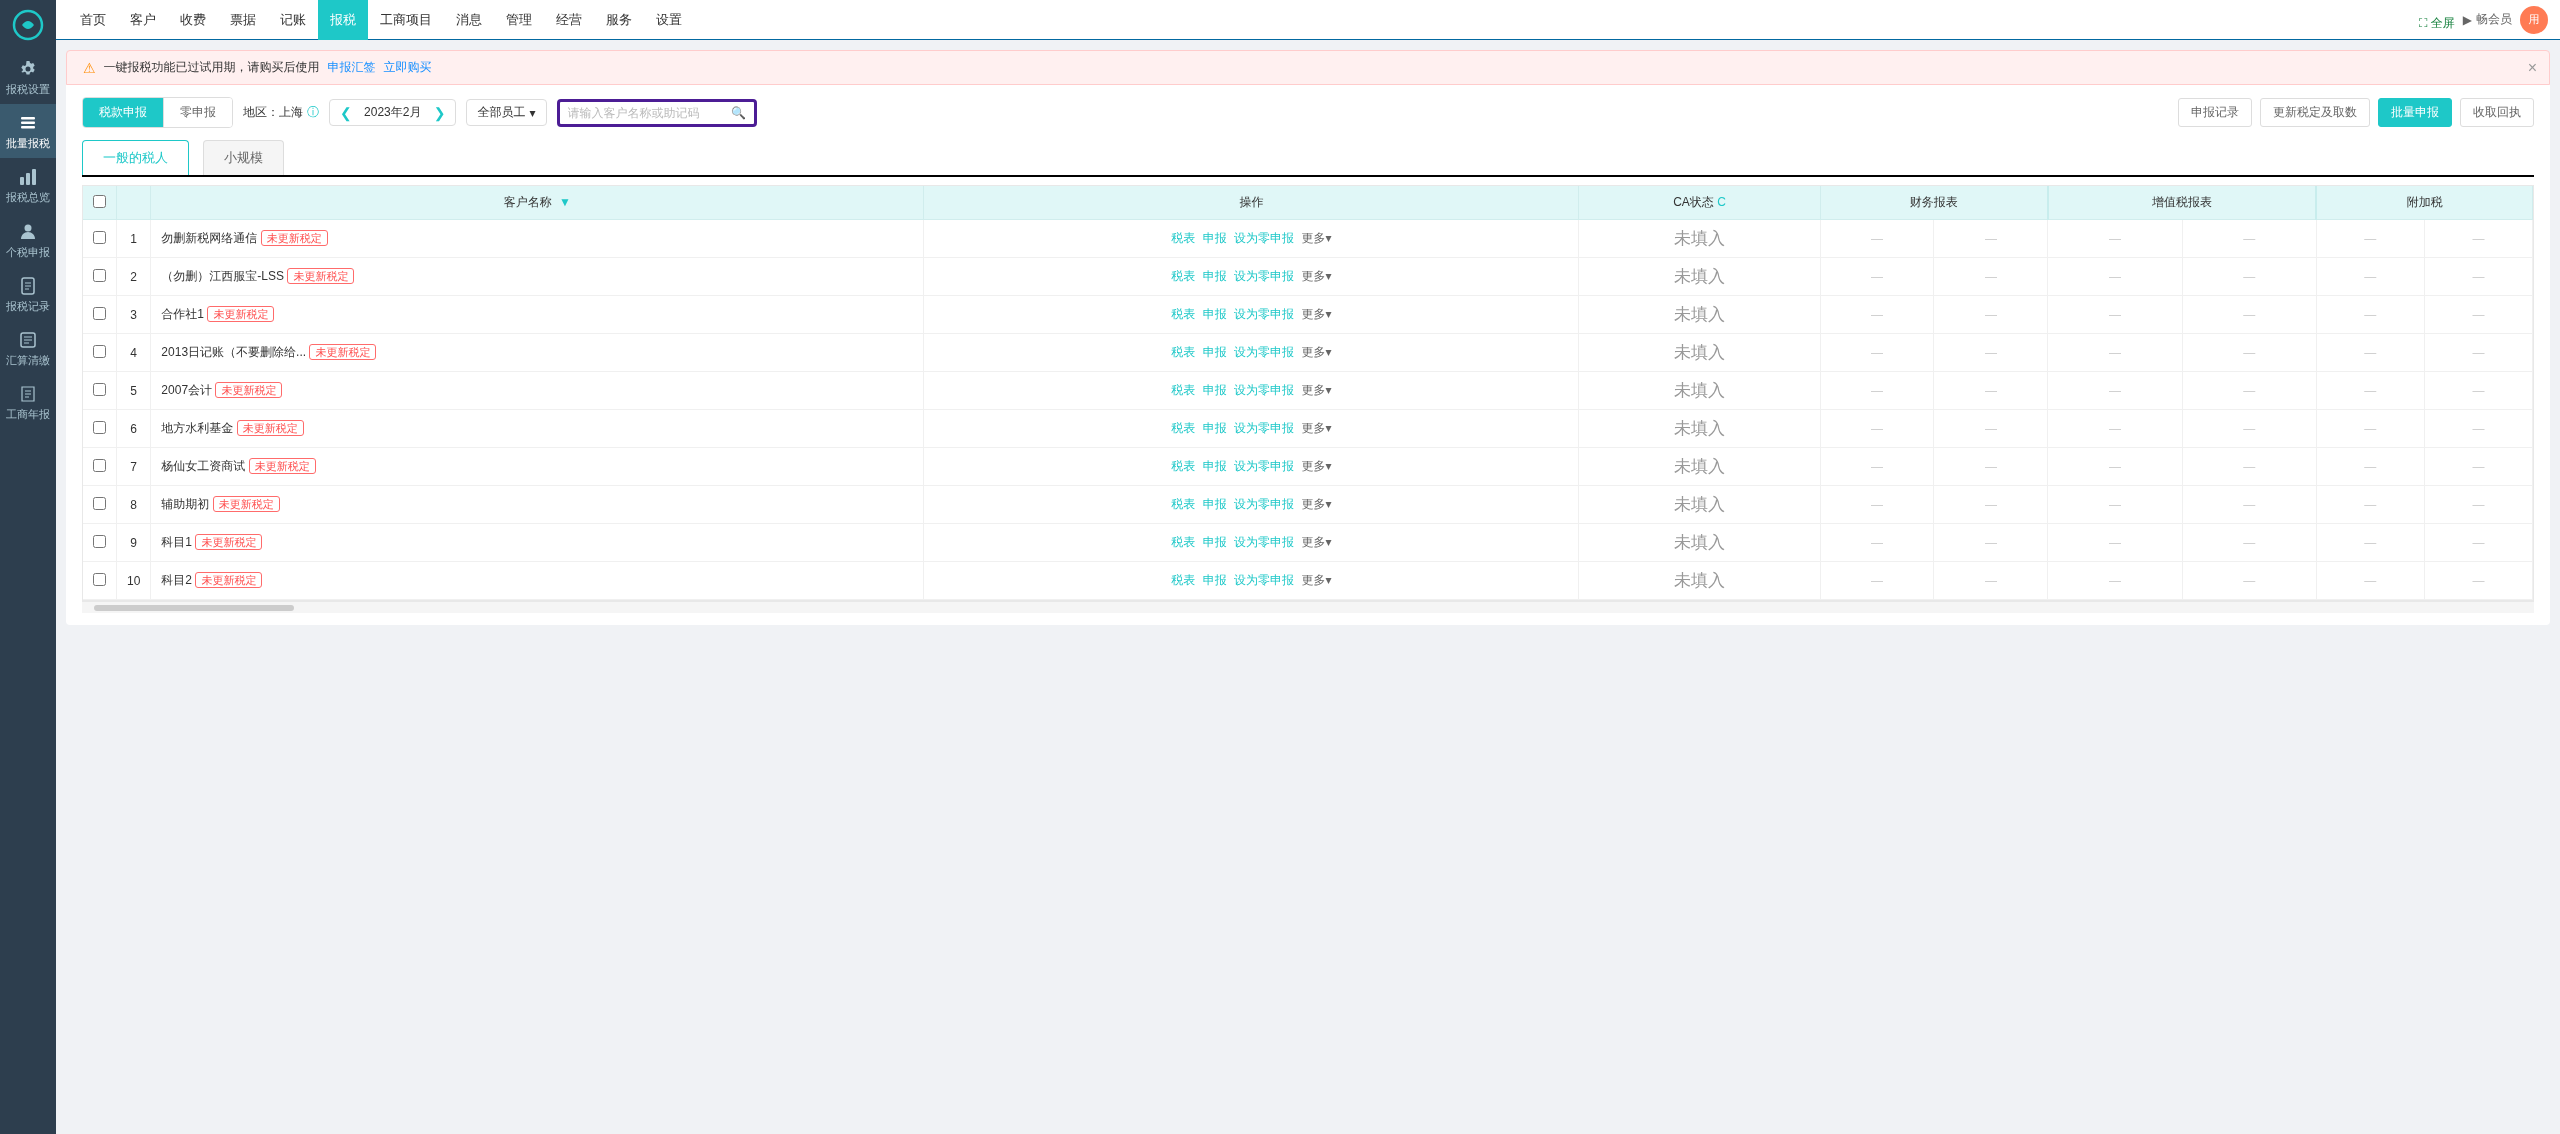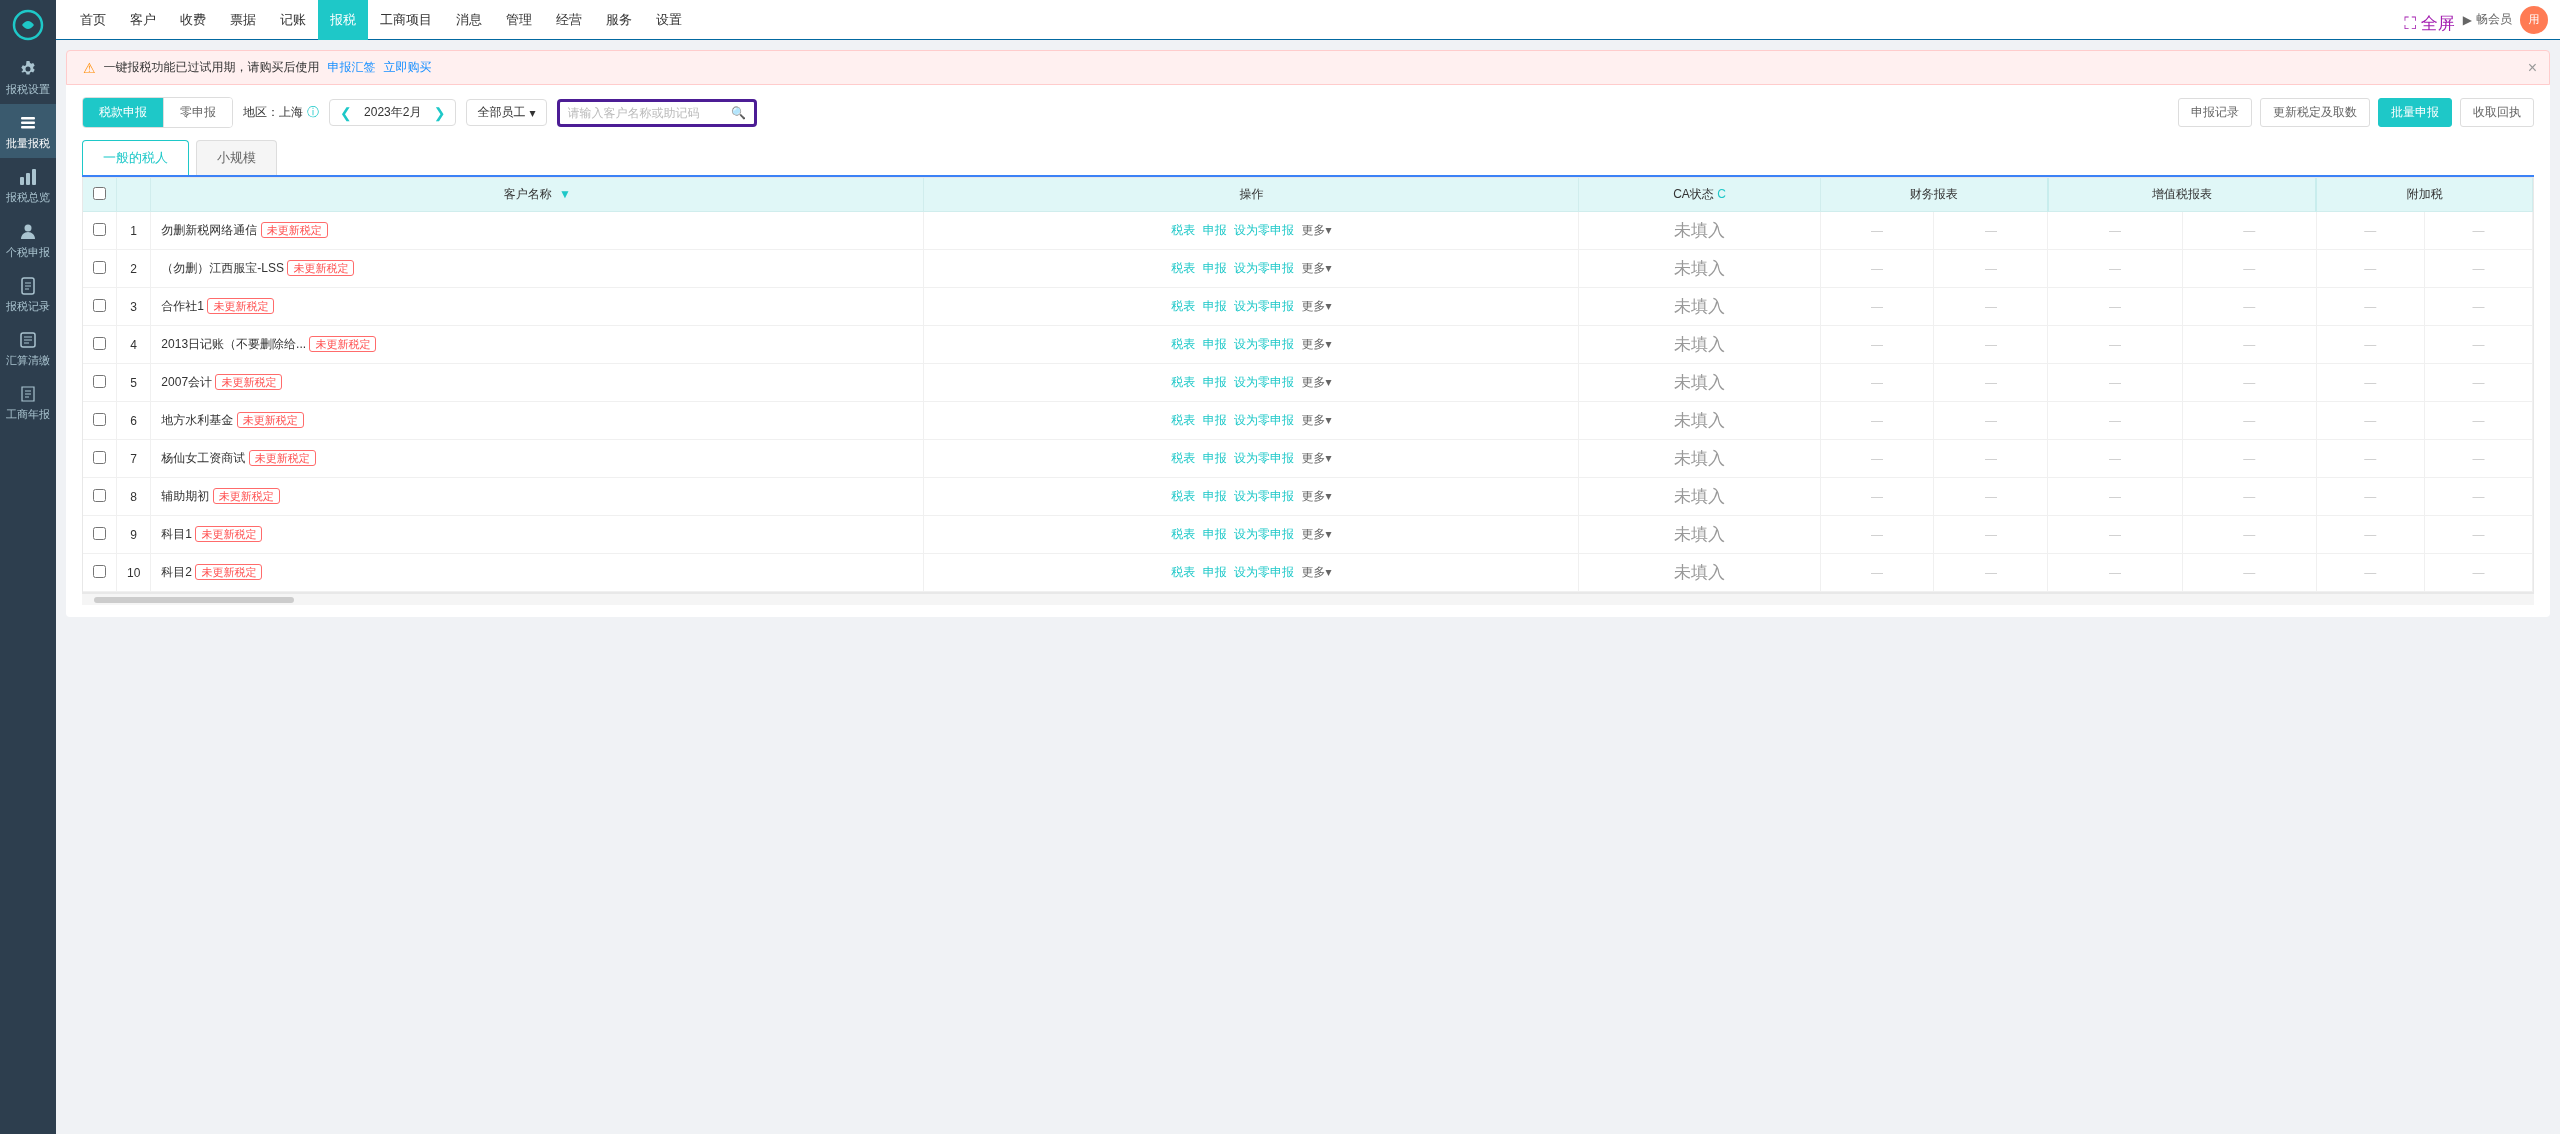--- a/index.html
+++ b/index.html
@@ -55,21 +55,21 @@
     .search-box { display: flex; align-items: center; border: 3px solid #4c1d95; border-radius: 4px; padding: 4px 8px; gap: 4px; }
     .search-box input { border: none; outline: none; font-size: 12px; width: 160px; color: #333; }
     .search-box input::placeholder { color: #bbb; }
 
     .action-btns { margin-left: auto; display: flex; gap: 8px; }
     .btn { padding: 5px 12px; border-radius: 3px; border: 1px solid #ddd; cursor: pointer; font-size: 12px; background: #fff; color: #666; }
     .btn-primary { background: #1ec8c8; color: #fff; border-color: #1ec8c8; }
     .btn-outline { border: 1px solid #ddd; }
 
     
-    .subtabs { display: flex; gap: 5px; margin-bottom: 0; border-bottom: 2px solid #3b82f6; }
+    .subtabs { display: flex; gap: 12px; margin-bottom: 8px; border-bottom: 2px solid #000000; }
     .subtab { padding: 8px 20px; cursor: pointer; font-size: 13px; color: #666; background: #f5f5f5; border: 1px solid #ddd; border-bottom: none; margin-right: 2px; border-radius: 4px 4px 0 0; }
     .subtab.active { background: #fff; color: #1ec8c8; border-color: #1ec8c8; font-weight: 500; }
 
     
     .table-container { overflow-x: auto; border: 1px solid #e8e8e8; border-radius: 0; }
     table { width: 100%; border-collapse: collapse; font-size: 12px; }
     thead tr { background: #e0f7f7; }
     thead th { padding: 8px 10px; text-align: center; font-weight: 500; color: #333; border-right: 1px solid #d0eded; border-bottom: 1px solid #d0eded; white-space: nowrap; }
     tbody tr { background: #fff; border-bottom: 1px solid #f0f0f0; }
     tbody td { padding: 7px 10px; color: #333; border-right: 1px solid #f0f0f0; white-space: nowrap; vertical-align: middle; }
@@ -176,21 +176,21 @@
     <div class="topnav-item">票据</div>
     <div class="topnav-item">记账</div>
     <div class="topnav-item active">报税</div>
     <div class="topnav-item">工商项目</div>
     <div class="topnav-item">消息</div>
     <div class="topnav-item">管理</div>
     <div class="topnav-item">经营</div>
     <div class="topnav-item">服务</div>
     <div class="topnav-item">设置</div>
     <div class="topnav-right">
-      <span style="cursor:pointer; font-size:17px; color:#a21caf;margin-top:8px;">
+      <span style="cursor:pointer; font-size:12px; color:#15803d;margin-top:8px;">
         ⛶ <span>全屏</span>
       </span>
       <span style="cursor:pointer; font-size:12px; color:#666; display:flex; align-items:center; gap:4px;">
         ▶ <span>畅会员</span>
       </span>
       <div class="avatar">用</div>
     </div>
   </div>
 
   <div class="page">

